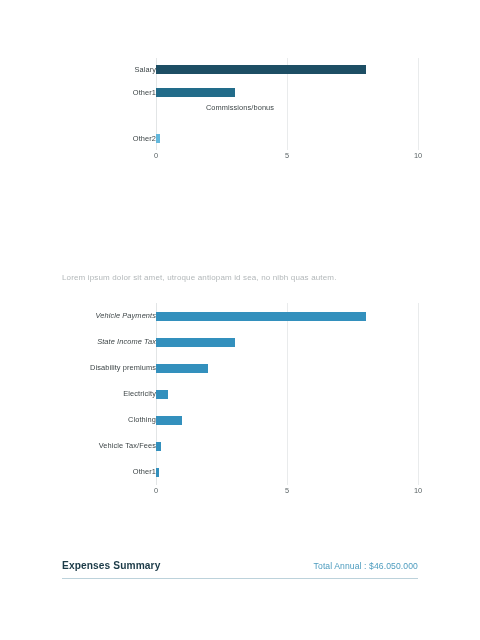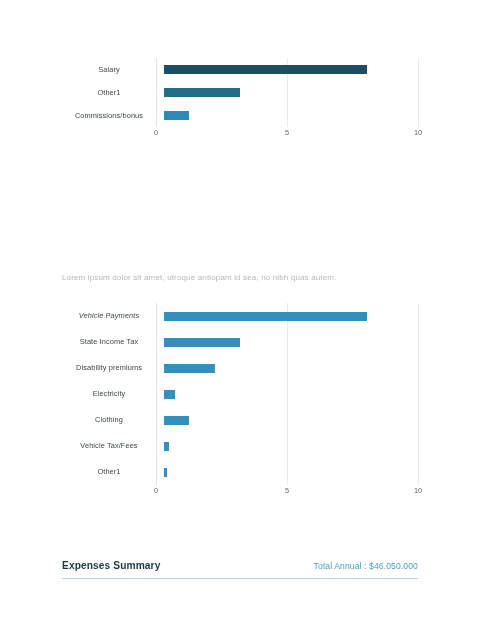--- a/index.html
+++ b/index.html
@@ -58,22 +58,21 @@
     position: relative;
     z-index: 2;
   }
   .row {
     display: flex;
     align-items: center;
     width: 100%;
   }
   .cat-label {
     flex: 0 0 94px;
-    text-align: center;
-    padding-right: 8px;
+    text-align: right;
     font-size: 7.4px;
     color: #3d4547;
     letter-spacing: .1px;
     white-space: nowrap;
     line-height: 1;
   }
   .bar-track {
     position: relative;
     flex: 1 1 auto;
     height: 100%;
@@ -158,24 +157,30 @@
               <div class="bar-track">
                 <div class="bar" style="width: 80%; background: rgb(29, 78, 100);"></div>
               </div>
             </div>
             <div class="row" style="height: 23px;">
               <div class="cat-label">Other1</div>
               <div class="bar-track">
                 <div class="bar" style="width: 30%; background: rgb(34, 108, 138);"></div>
               </div>
             </div>
+            <div class="row" style="height: 23px; flex-direction: column;">
+              <div class="cat-label">Commissions/bonus</div>
+              <div class="bar-track">
+                <div class="bar" style="width: 10%; background: rgb(46, 138, 181);"></div>
+              </div>
+            </div>
             <div class="row" style="height: 23px;">
-              <div class="cat-label">Commissions/bonus</div>
-              <div class="bar-track">
-                <div class="bar" style="width: 10%; background: rgb(46, 138, 181);"></div>
+              <div class="cat-label">Other2</div>
+              <div class="bar-track">
+                <div class="bar" style="width: 1.5%; background: rgb(99, 184, 220);"></div>
               </div>
             </div>
           </div>
       </div>
       <div class="ticks" id="income-ticks">
           <div class="tick" style="left: 0%;">0</div>
           <div class="tick" style="left: 50%;">5</div>
           <div class="tick" style="left: 100%;">10</div>
         </div>
     </div>
@@ -192,21 +197,21 @@
             <div class="gridline" style="left: calc(50% + 47px);"></div>
             <div class="gridline" style="left: calc(100% + 0px);"></div>
           </div>
         <div class="rows" id="expenses-rows">
             <div class="row" style="height: 26px; font-style: italic;">
               <div class="cat-label">Vehicle Payments</div>
               <div class="bar-track">
                 <div class="bar" style="width: 80%; background: rgb(51, 144, 189);"></div>
               </div>
             </div>
-            <div class="row" style="height: 26px;">
+            <div class="row" style="height: 26px; font-style: italic;">
               <div class="cat-label">State Income Tax</div>
               <div class="bar-track">
                 <div class="bar" style="width: 30%; background: rgb(51, 144, 189);"></div>
               </div>
             </div>
             <div class="row" style="height: 26px;">
               <div class="cat-label">Disability premiums</div>
               <div class="bar-track">
                 <div class="bar" style="width: 20%; background: rgb(51, 144, 189);"></div>
               </div>

